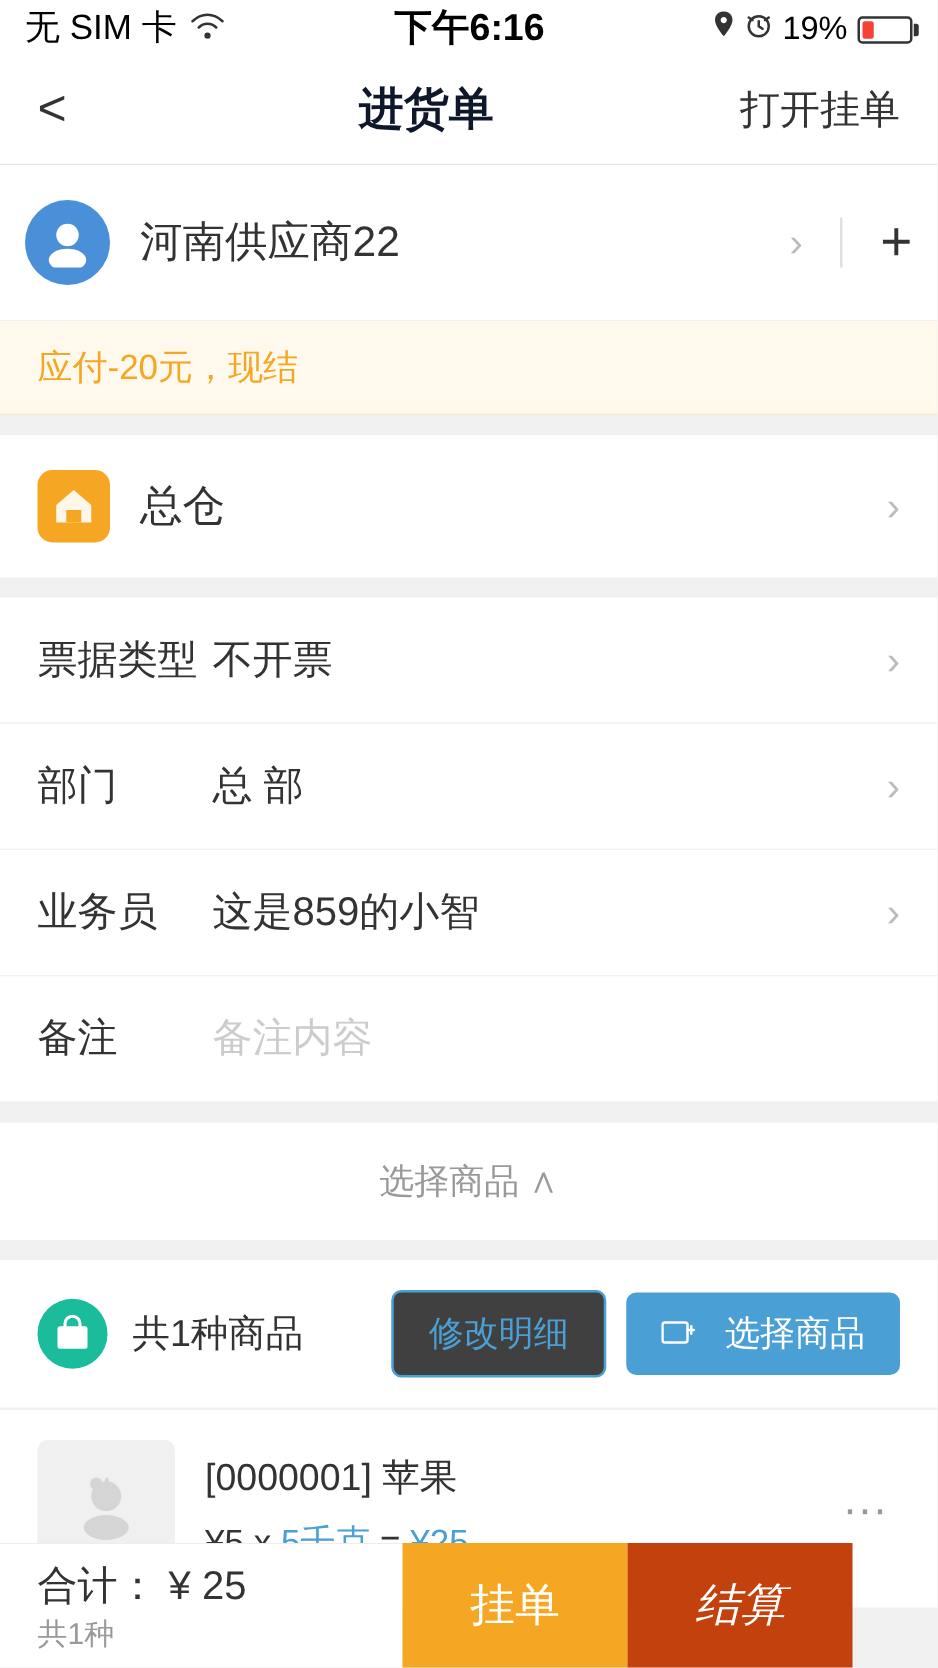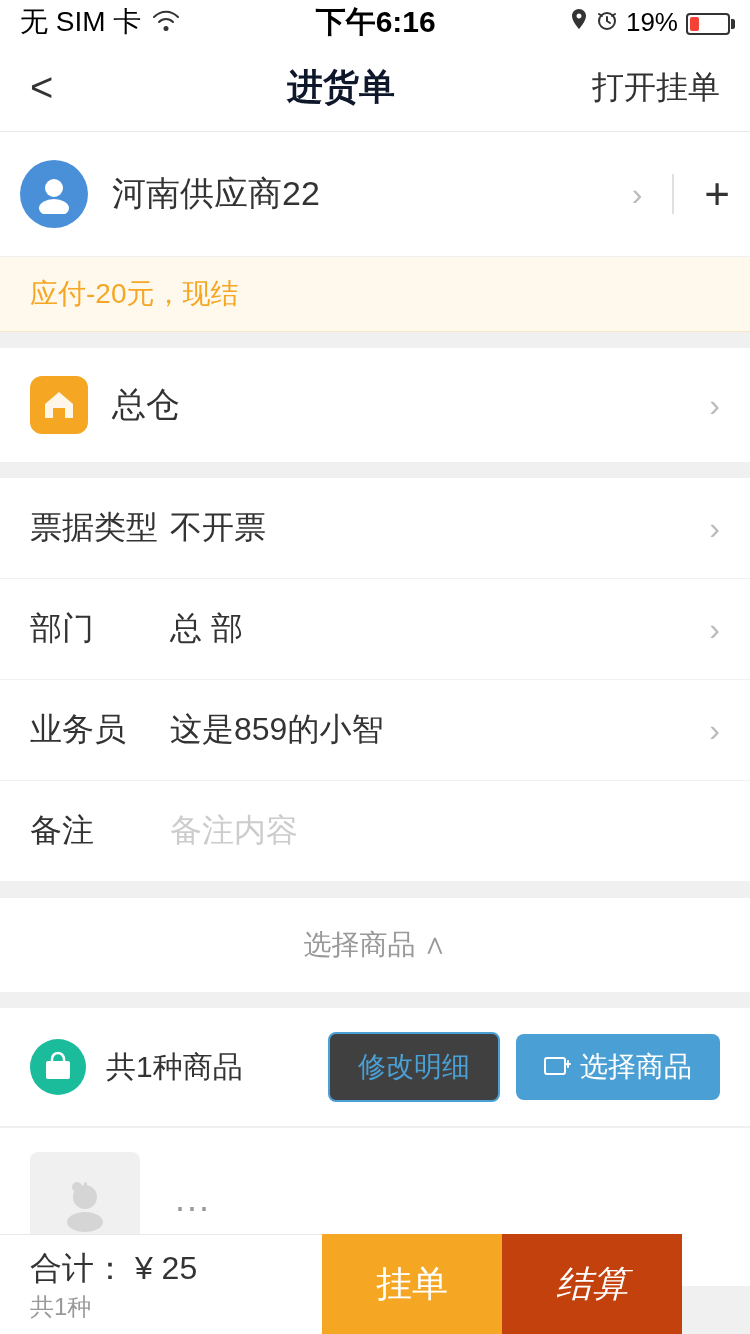--- a/index.html
+++ b/index.html
@@ -231,21 +231,21 @@
     .btn-blue {
       background: #4a9fd4;
       color: #fff;
       border: none;
       padding: 14px 28px;
       border-radius: 8px;
       font-size: 28px;
       cursor: pointer;
       display: flex;
       align-items: center;
-      gap: 8px;
+      gap: 23px;
     }
 
     
     .product-item {
       background: #fff;
       display: flex;
       align-items: center;
       padding: 24px 30px;
       margin-bottom: 16px;
     }
@@ -444,20 +444,33 @@
 
   <div class="product-item">
     <div class="product-thumb">
       <svg viewBox="0 0 60 60" fill="#999">
         <circle cx="30" cy="20" r="12"></circle>
         <ellipse cx="30" cy="45" rx="18" ry="10"></ellipse>
         <circle cx="22" cy="10" r="5"></circle>
         <rect x="29" y="5" width="3" height="10" rx="1.5"></rect>
       </svg>
     </div>
+    <div class="product-info">
+      <div class="product-name">
+        <span>[0000001]</span>
+        <span>苹果</span>
+      </div>
+      <div class="product-price">
+        <span>¥5</span>
+        <span> x </span>
+        <span class="blue">5千克</span>
+        <span> = </span>
+        <span class="total">¥25</span>
+      </div>
+    </div>
     <span class="product-more">···</span>
   </div>
 
   <div class="spacer-bottom"></div>
 </div>
 
 <div class="bottom-bar">
   <div class="total-section">
     <div class="total-amount">
       <span>合计：</span>

